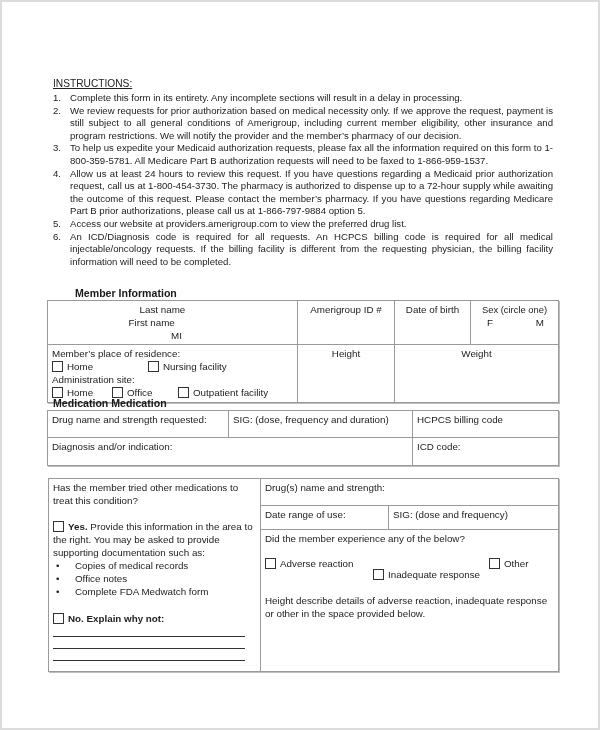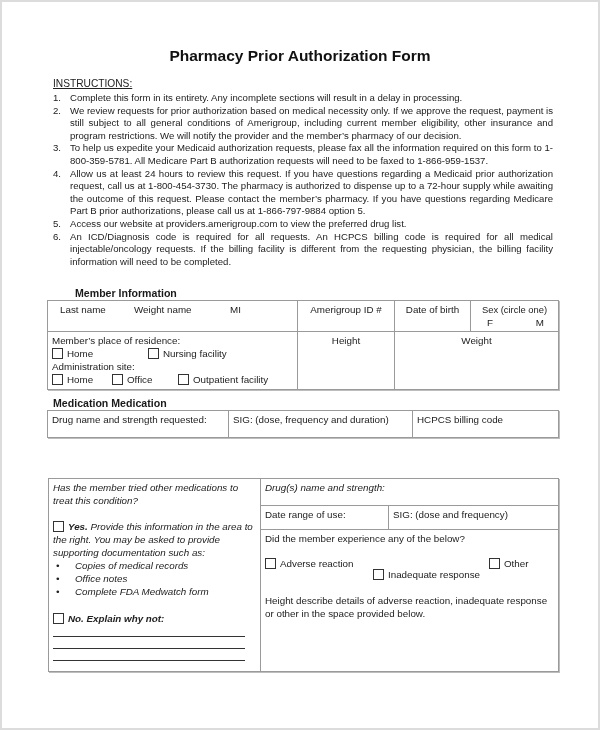--- a/index.html
+++ b/index.html
@@ -53,21 +53,20 @@
   ul.bullets { list-style: none; }
   ul.bullets li { display: flex; line-height: 13px; }
   ul.bullets li .dot { width: 22px; flex: none; padding-left: 3px; }
   .line { border-bottom: 1px solid #333; height: 12px; width: 192px; }
 </style>
 </head>
 <body>
 
 <div class="page">
 
-  <div class="title">Pharmacy Prior Authorization Form</div>
 
   <div class="instr-head">INSTRUCTIONS:</div>
 
   <div class="instr-list">
     <div class="instr-item">
       <span class="instr-num">1.</span>
       <span class="instr-text">Complete this form in its entirety. Any incomplete sections will result in a delay in processing.</span>
     </div>
     <div class="instr-item">
       <span class="instr-num">2.</span>
@@ -95,23 +94,23 @@
   <table class="grid outer-shadow" style="top:300px; left:47px; width:511px;">
     <colgroup>
       <col style="width:250px">
         <col style="width:97px">
         <col style="width:76px">
         <col style="width:88px">
     </colgroup>
     <tbody>
         <tr style="height:27px;">
       <td>
-        <div class="row-flex" style="padding-left:8px;">
+        <div class="row-flex" style="padding-left:8px;flex-direction:column;">
           <span style="width:74px;">Last name</span>
-          <span style="width:96px;">Weight name</span>
+          <span style="width:96px;">First name</span>
           <span>MI</span>
         </div>
       </td>
       <td class="center"><span>Amerigroup ID #</span></td>
       <td class="center"><span>Date of birth</span></td>
       <td>
         <div class="center" style="white-space:nowrap; font-size:9.4px;">Sex (circle one)</div>
         <div class="row-flex" style="justify-content:space-between; padding:0 10px 0 12px;">
           <span>F</span>
           <span>M</span>
@@ -159,31 +158,35 @@
       <col style="width:181px">
         <col style="width:184px">
         <col style="width:146px">
     </colgroup>
     <tbody>
         <tr style="height:27px;">
       <td><span>Drug name and strength requested:</span></td>
       <td><span>SIG: (dose, frequency and duration)</span></td>
       <td><span>HCPCS billing code</span></td>
     </tr>
+    <tr style="height:28px;">
+      <td colspan="2"><span>Diagnosis and/or indication:</span></td>
+      <td><span>ICD code:</span></td>
+    </tr>
   </tbody>
     </table>
 
   <table class="grid outer-shadow" style="top:478px; left:48px; width:510px;">
     <colgroup>
       <col style="width:212px">
         <col style="width:128px">
         <col style="width:170px">
     </colgroup>
     <tbody>
-        <tr style="height:27px;font-style:italic;">
+        <tr style="height:27px;">
       <td rowspan="3" style="padding-top:2px;">
         <div>Has the member tried other medications to treat this condition?</div>
         <div style="height:13px;"></div>
         <div>
           <span class="cb"></span><span class="bold">Yes.</span>
           <span>Provide this information in the area to the right. You may be asked to provide supporting documentation such as:</span>
         </div>
         <ul class="bullets">
           <li>
                 <span class="dot">•</span>

